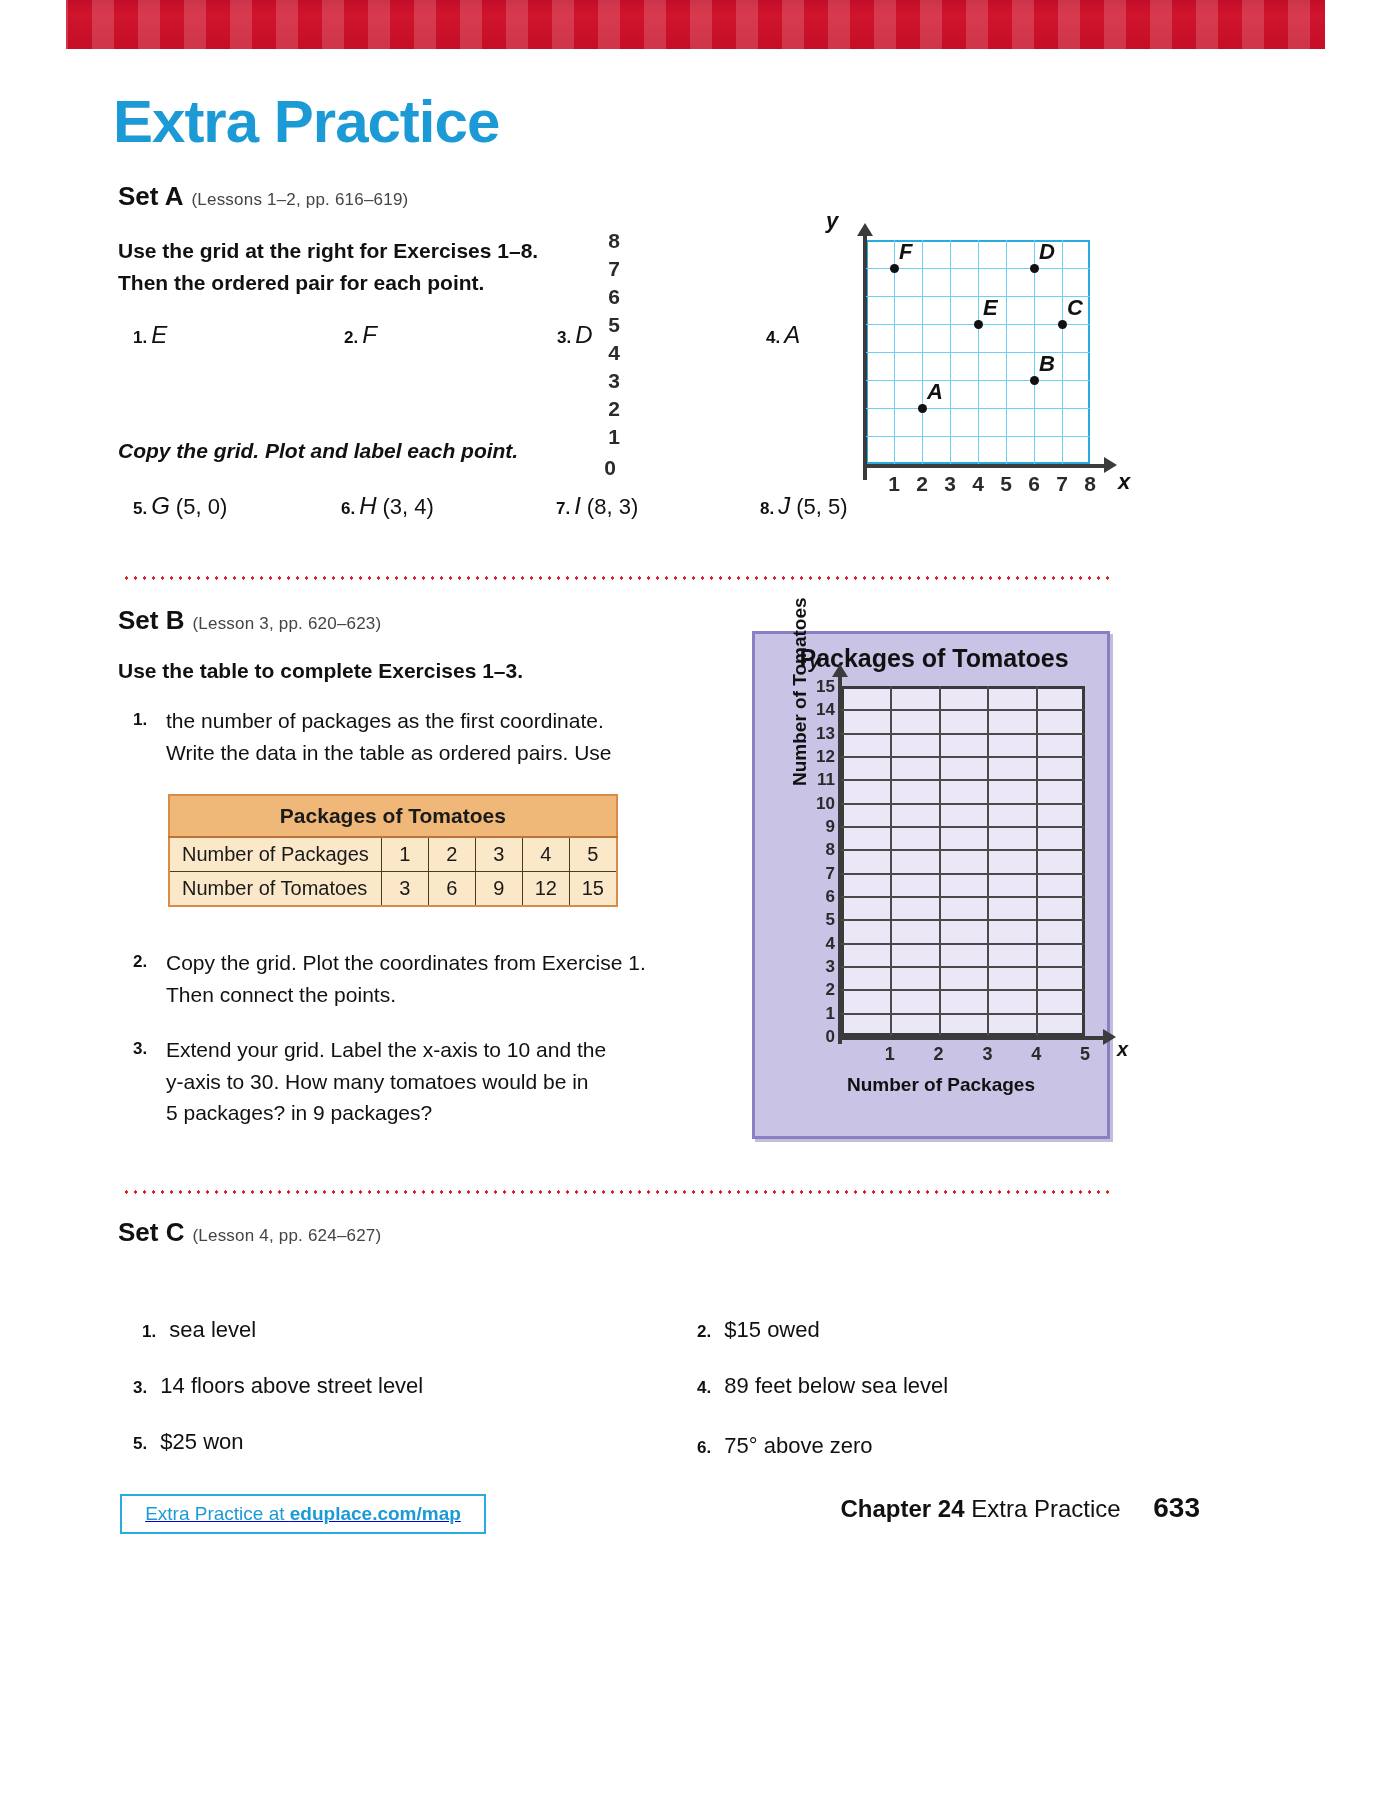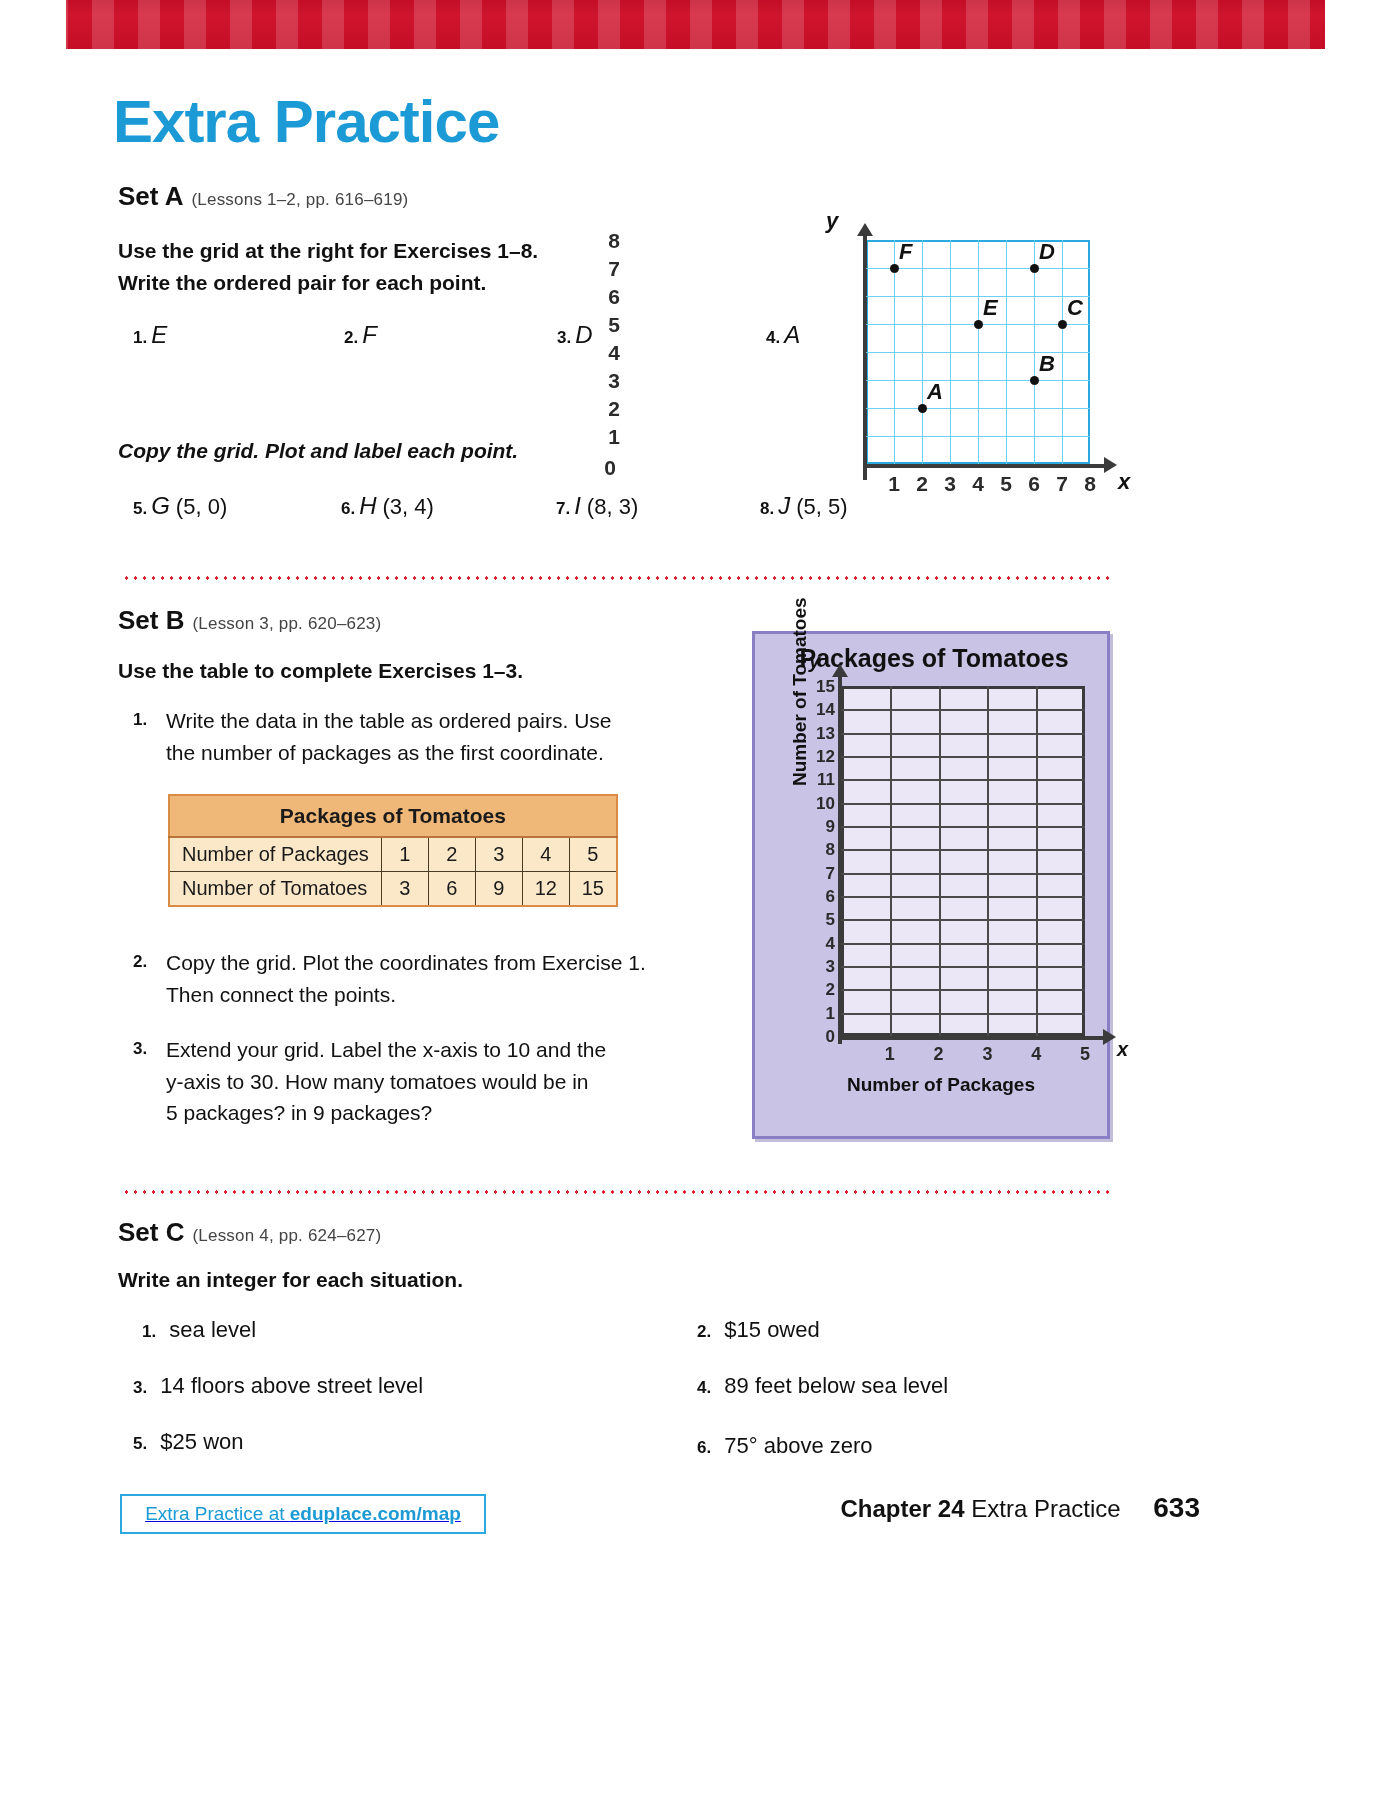--- a/index.html
+++ b/index.html
@@ -121,21 +121,21 @@
 <div class="page">
 
   <div class="title">Extra Practice</div>
 
   <div class="set-head" style="left:118px;top:132px;">
     <span>Set A</span><span class="ref">(Lessons 1–2, pp. 616–619)</span>
   </div>
 
   <div class="instr" style="left:118px;top:186px;">
     <div>Use the grid at the right for Exercises 1–8.</div>
-    <div>Write the ordered pair for each point.</div>
+    <div>Then the ordered pair for each point.</div>
   </div>
 
   <div class="ex" style="left:133px;top:272px;">
     <span class="num">1.</span><span class="ital">E</span>
   </div>
   <div class="ex" style="left:344px;top:272px;">
     <span class="num">2.</span><span class="ital">F</span>
   </div>
   <div class="ex" style="left:557px;top:272px;">
     <span class="num">3.</span><span class="ital">D</span>
@@ -216,22 +216,22 @@
 
   <div class="set-head" style="left:118px;top:556px;">
     <span>Set B</span><span class="ref">(Lesson 3, pp. 620–623)</span>
   </div>
 
   <div class="instr" style="left:118px;top:606px;">Use the table to complete Exercises 1–3.</div>
 
   <div class="ex" style="left:133px;top:656px;font-size:21px;line-height:1.5;width:600px;">
     <span class="num" style="position:absolute;left:0;top:2px;">1.</span>
     <div style="padding-left:33px;">
+      <div>the number of packages as the first coordinate.</div>
       <div>Write the data in the table as ordered pairs. Use</div>
-      <div>the number of packages as the first coordinate.</div>
     </div>
   </div>
 
   <table class="tbl">
     <tbody>
         <tr>
       <td class="cap" colspan="6">Packages of Tomatoes</td>
     </tr>
     <tr>
       <td class="rowhead">Number of Packages</td>
@@ -322,21 +322,20 @@
         <div class="cxtick" style="left: 233px;">5</div>
       </div>
   </div>
 
   <div class="rule" style="top:1141px;"></div>
 
   <div class="set-head" style="left:118px;top:1168px;">
     <span>Set C</span><span class="ref">(Lesson 4, pp. 624–627)</span>
   </div>
 
-  <div class="instr" style="left:118px;top:1215px;">Write an integer for each situation.</div>
 
   <div class="ex" style="left:133px;top:1268px;margin-left:9px;">
     <span class="num">1.</span>
     <span style="padding-left:7px;">sea level</span>
   </div>
   <div class="ex" style="left:697px;top:1268px;">
     <span class="num">2.</span>
     <span style="padding-left:7px;">$15 owed</span>
   </div>
   <div class="ex" style="left:133px;top:1324px;">

